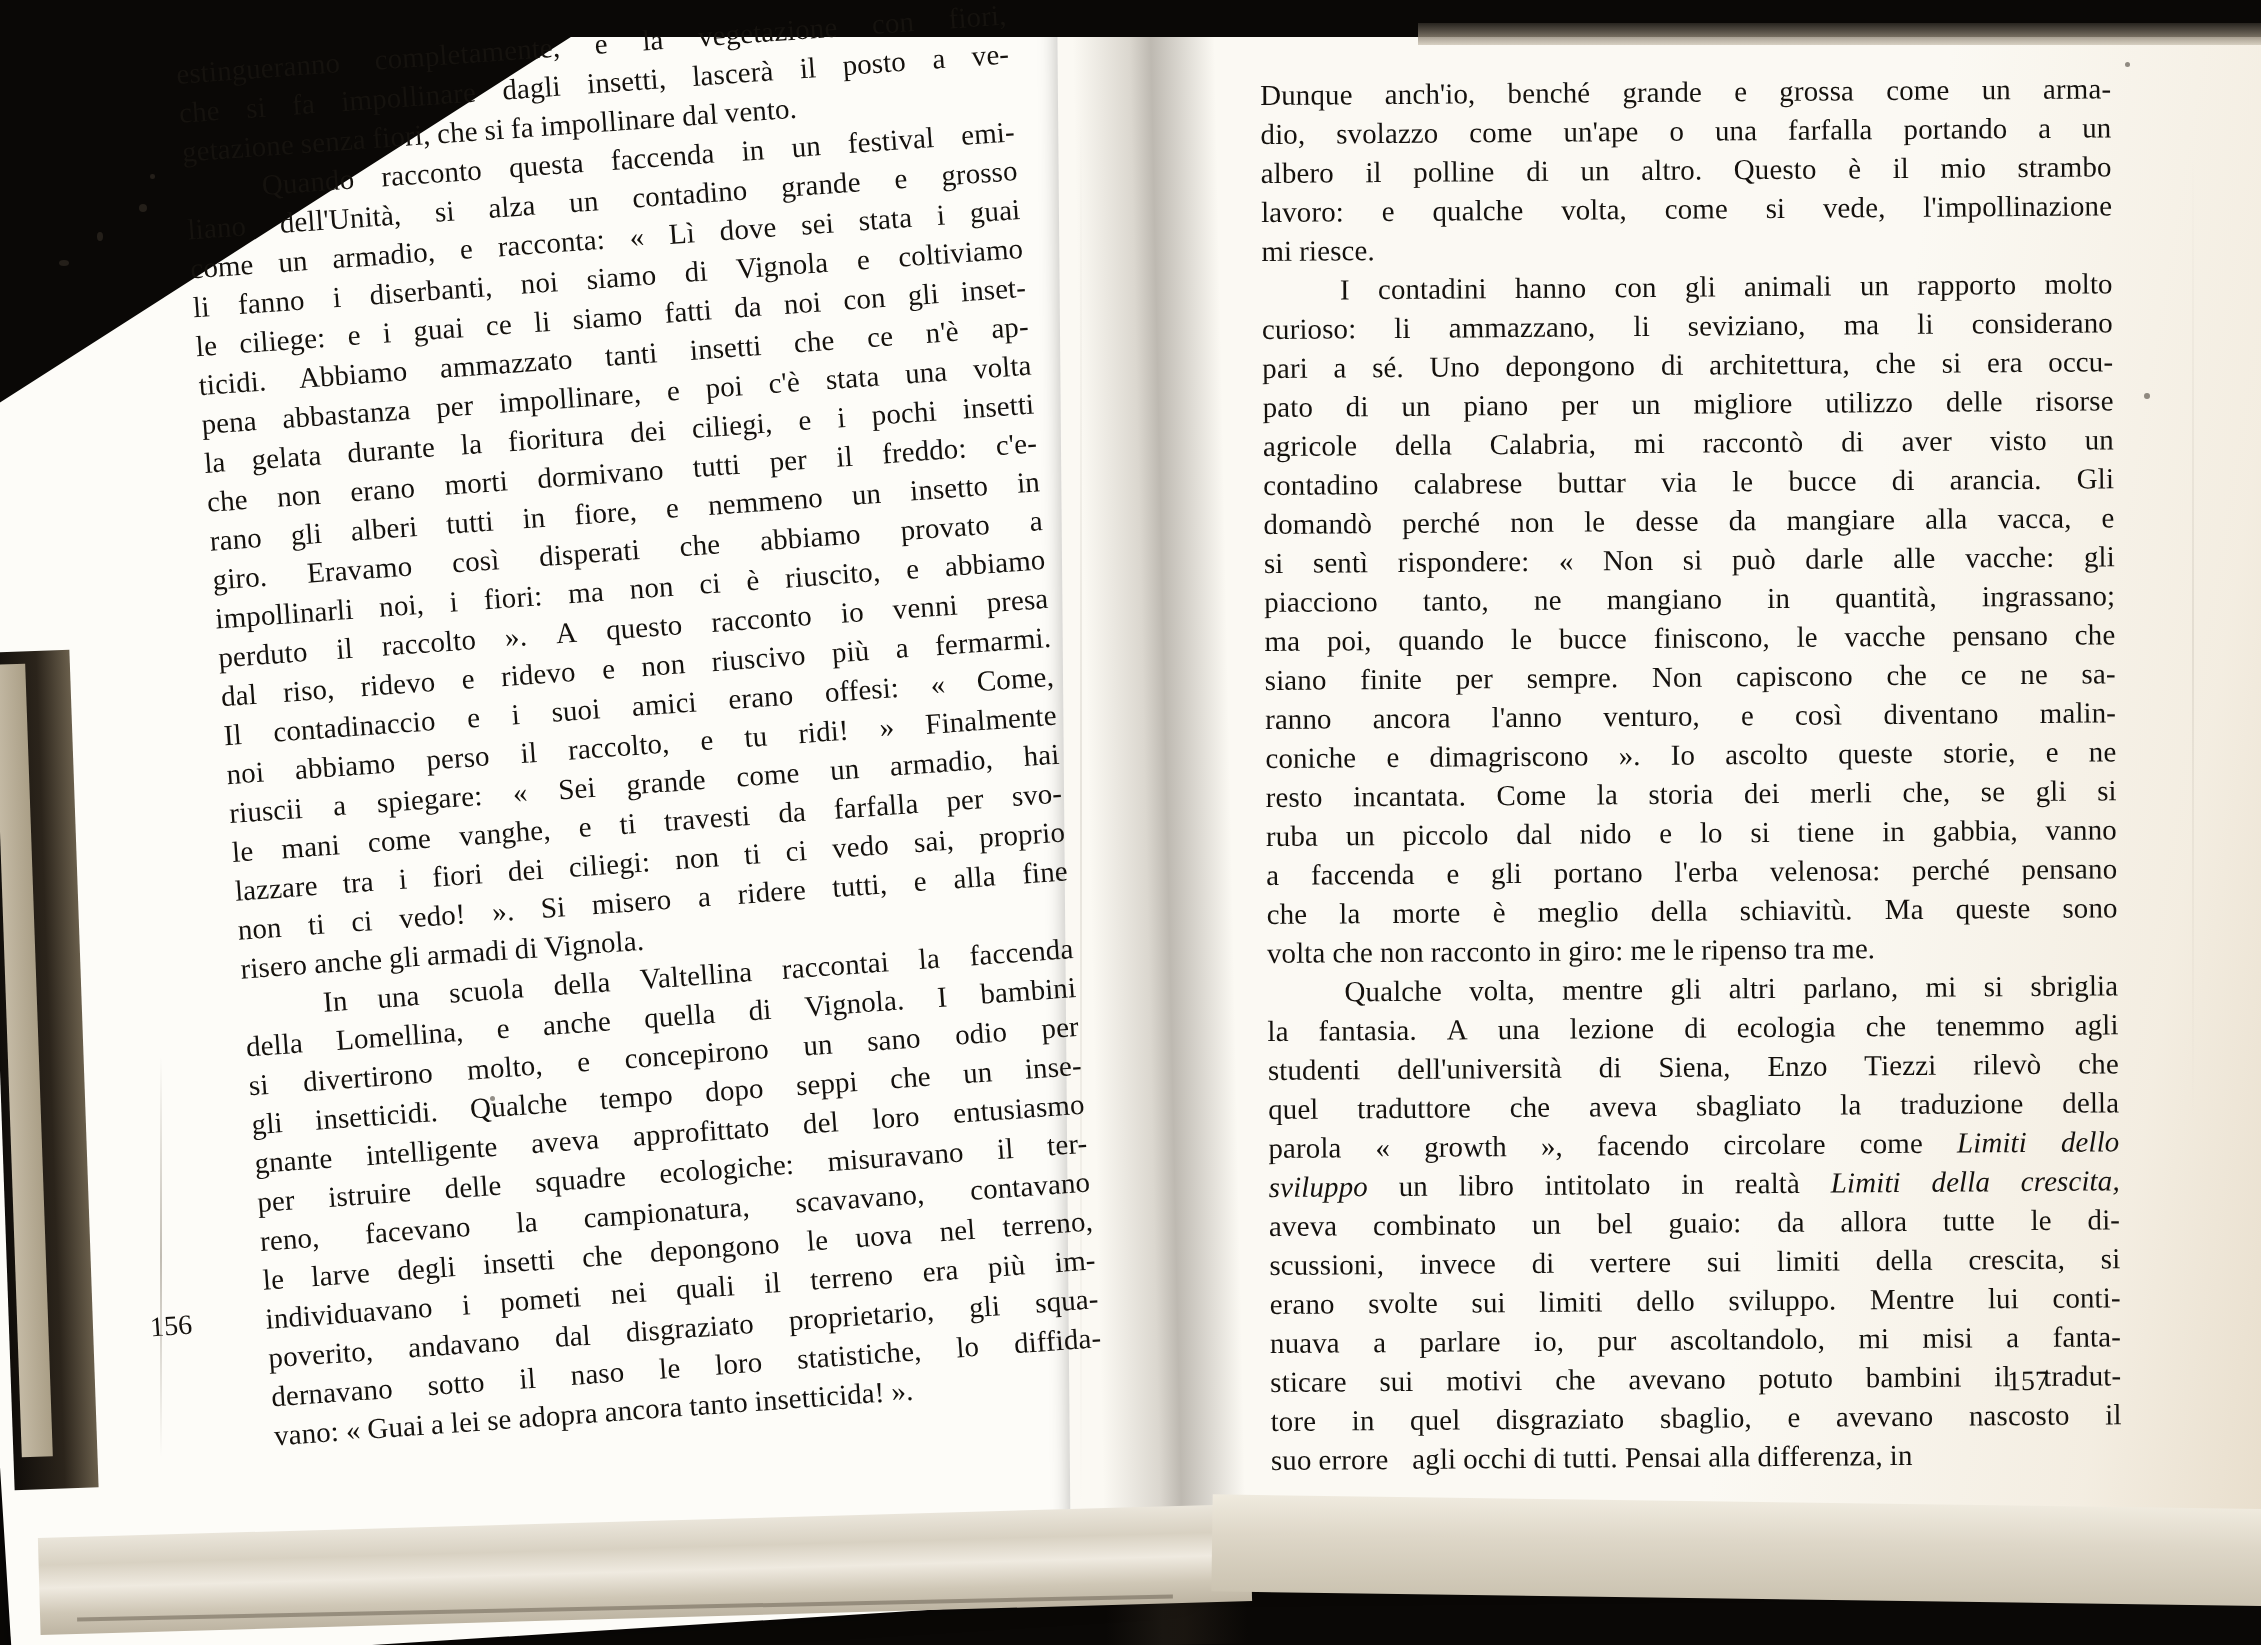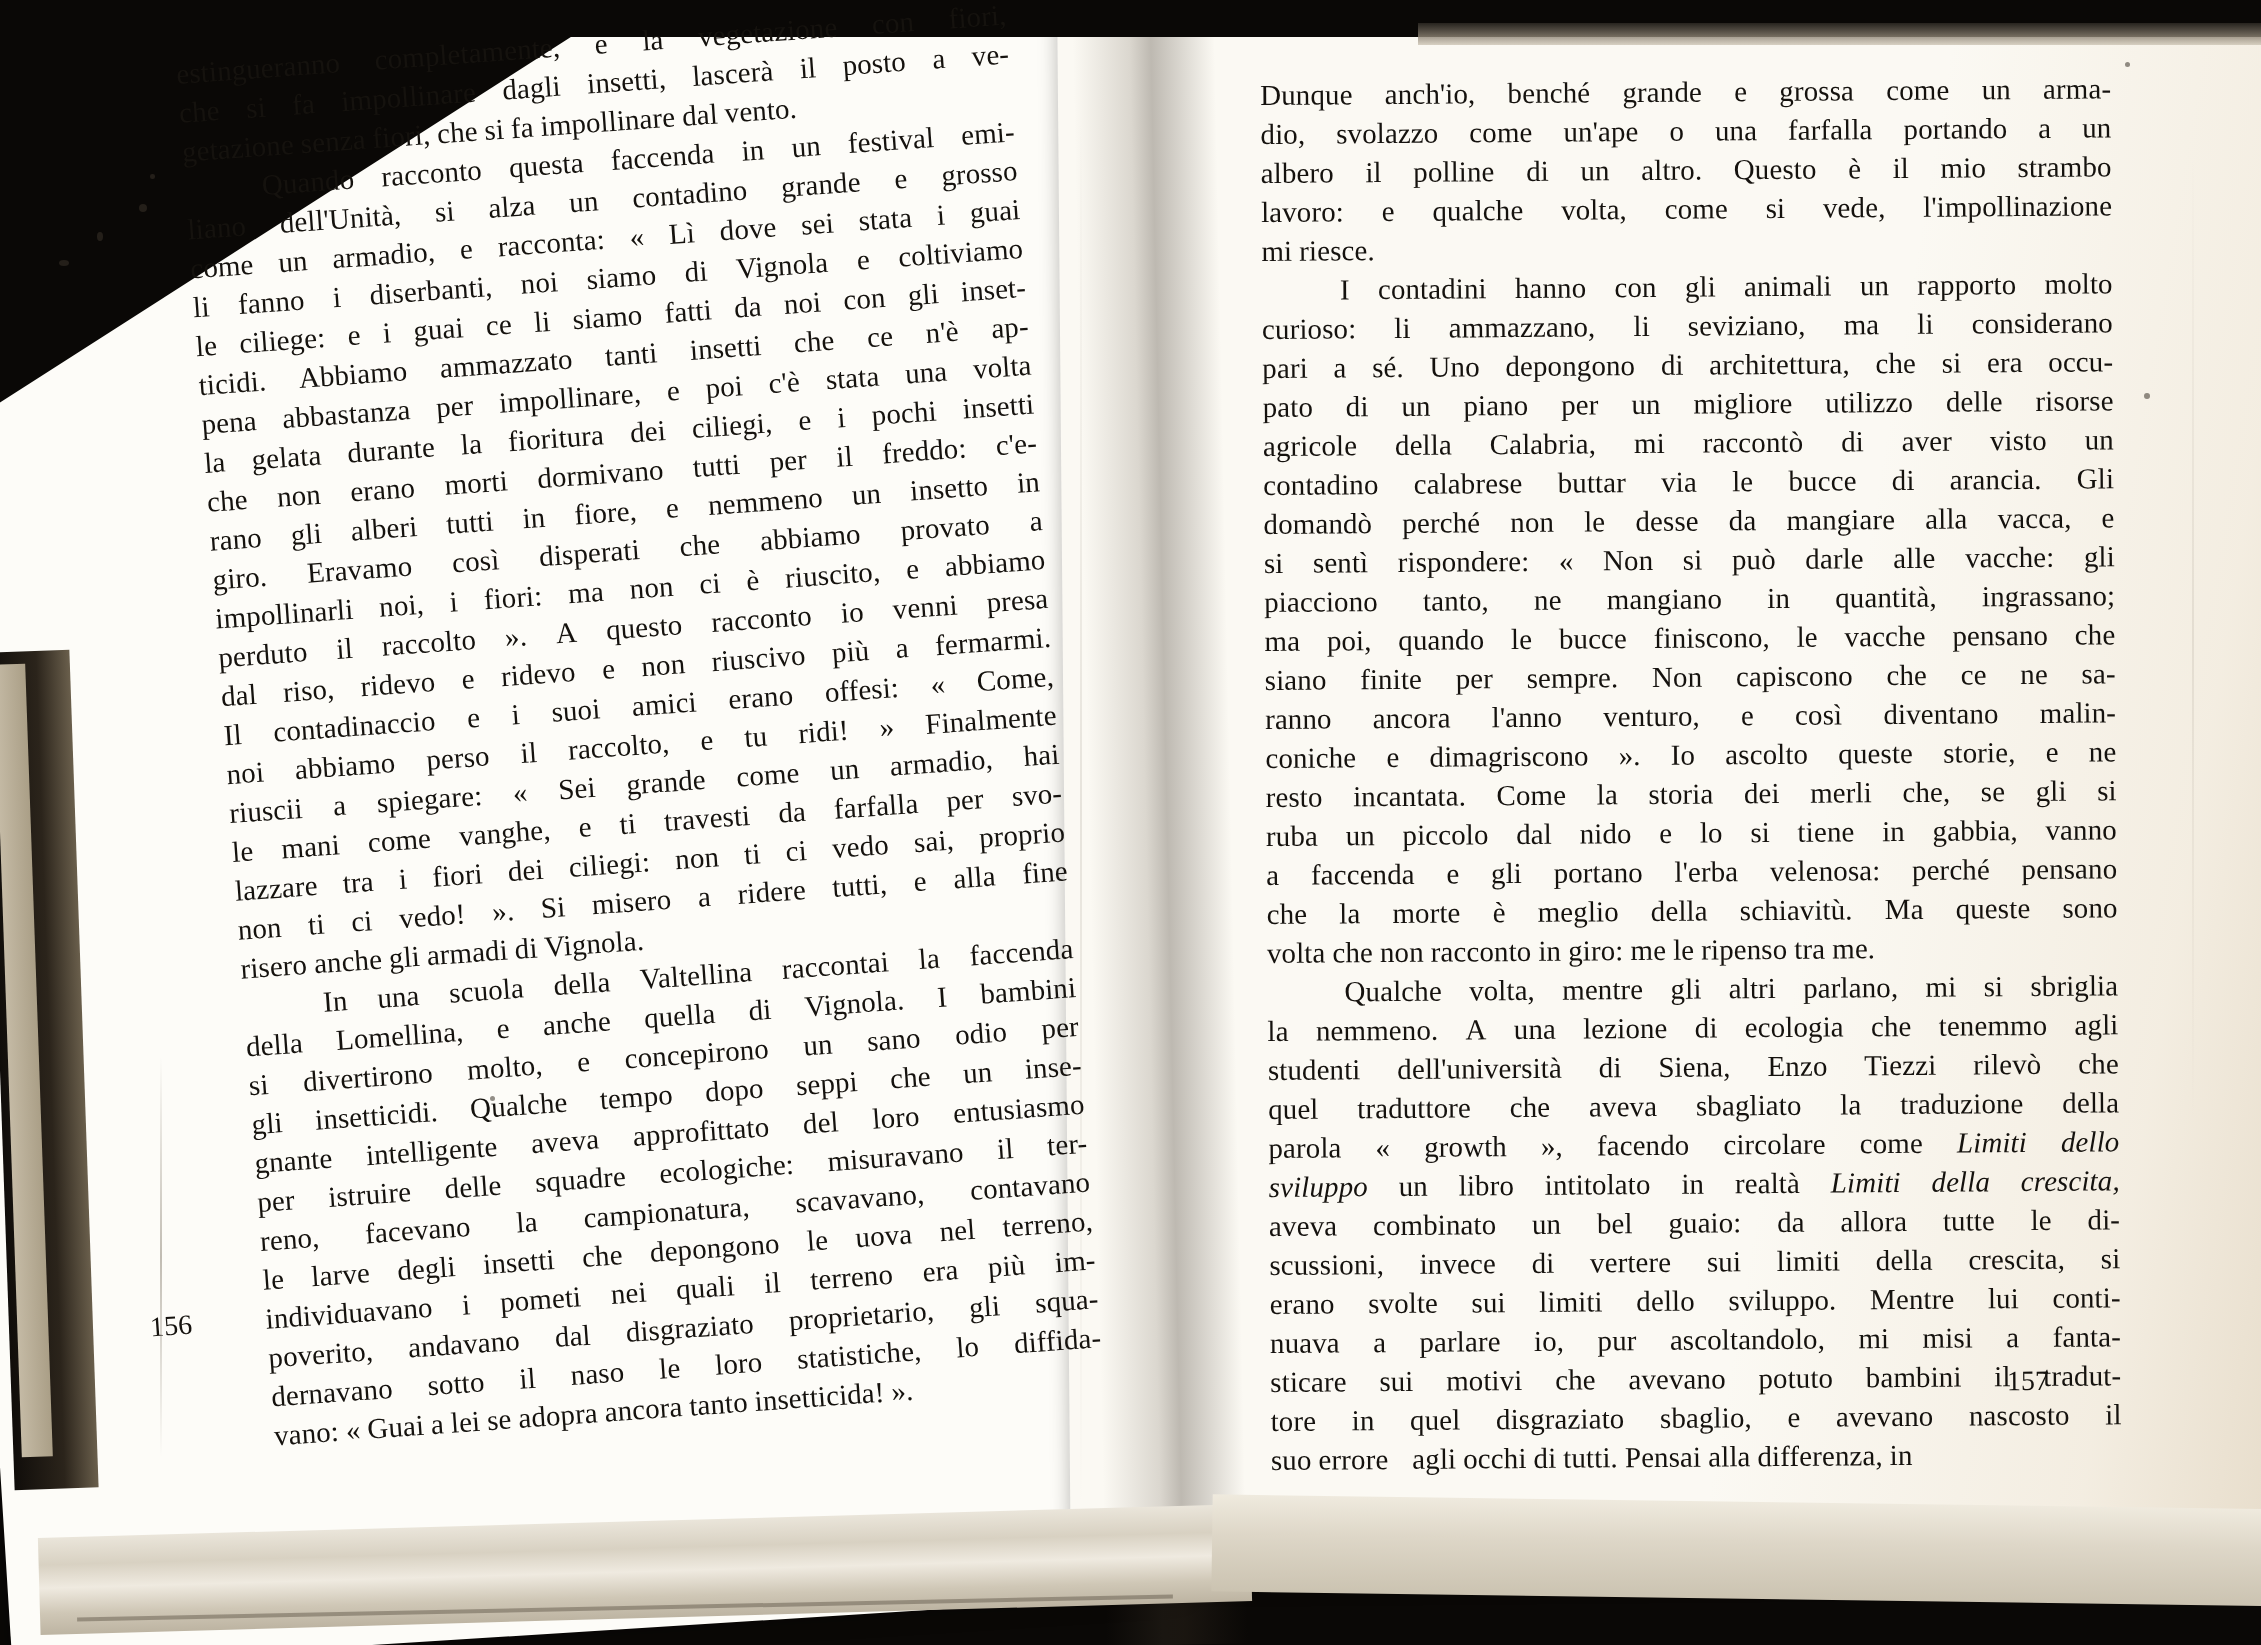--- a/index.html
+++ b/index.html
@@ -953,21 +953,21 @@
             <span>mentre</span>
             <span>gli</span>
             <span>altri</span>
             <span>parlano,</span>
             <span>mi</span>
             <span>si</span>
             <span>sbriglia</span>
           </div>
           <div class="jl">
             <span>la</span>
-            <span>nemmeno.</span>
+            <span>fantasia.</span>
             <span>A</span>
             <span>una</span>
             <span>lezione</span>
             <span>di</span>
             <span>ecologia</span>
             <span>che</span>
             <span>tenemmo</span>
             <span>agli</span>
           </div>
           <div class="jl">

